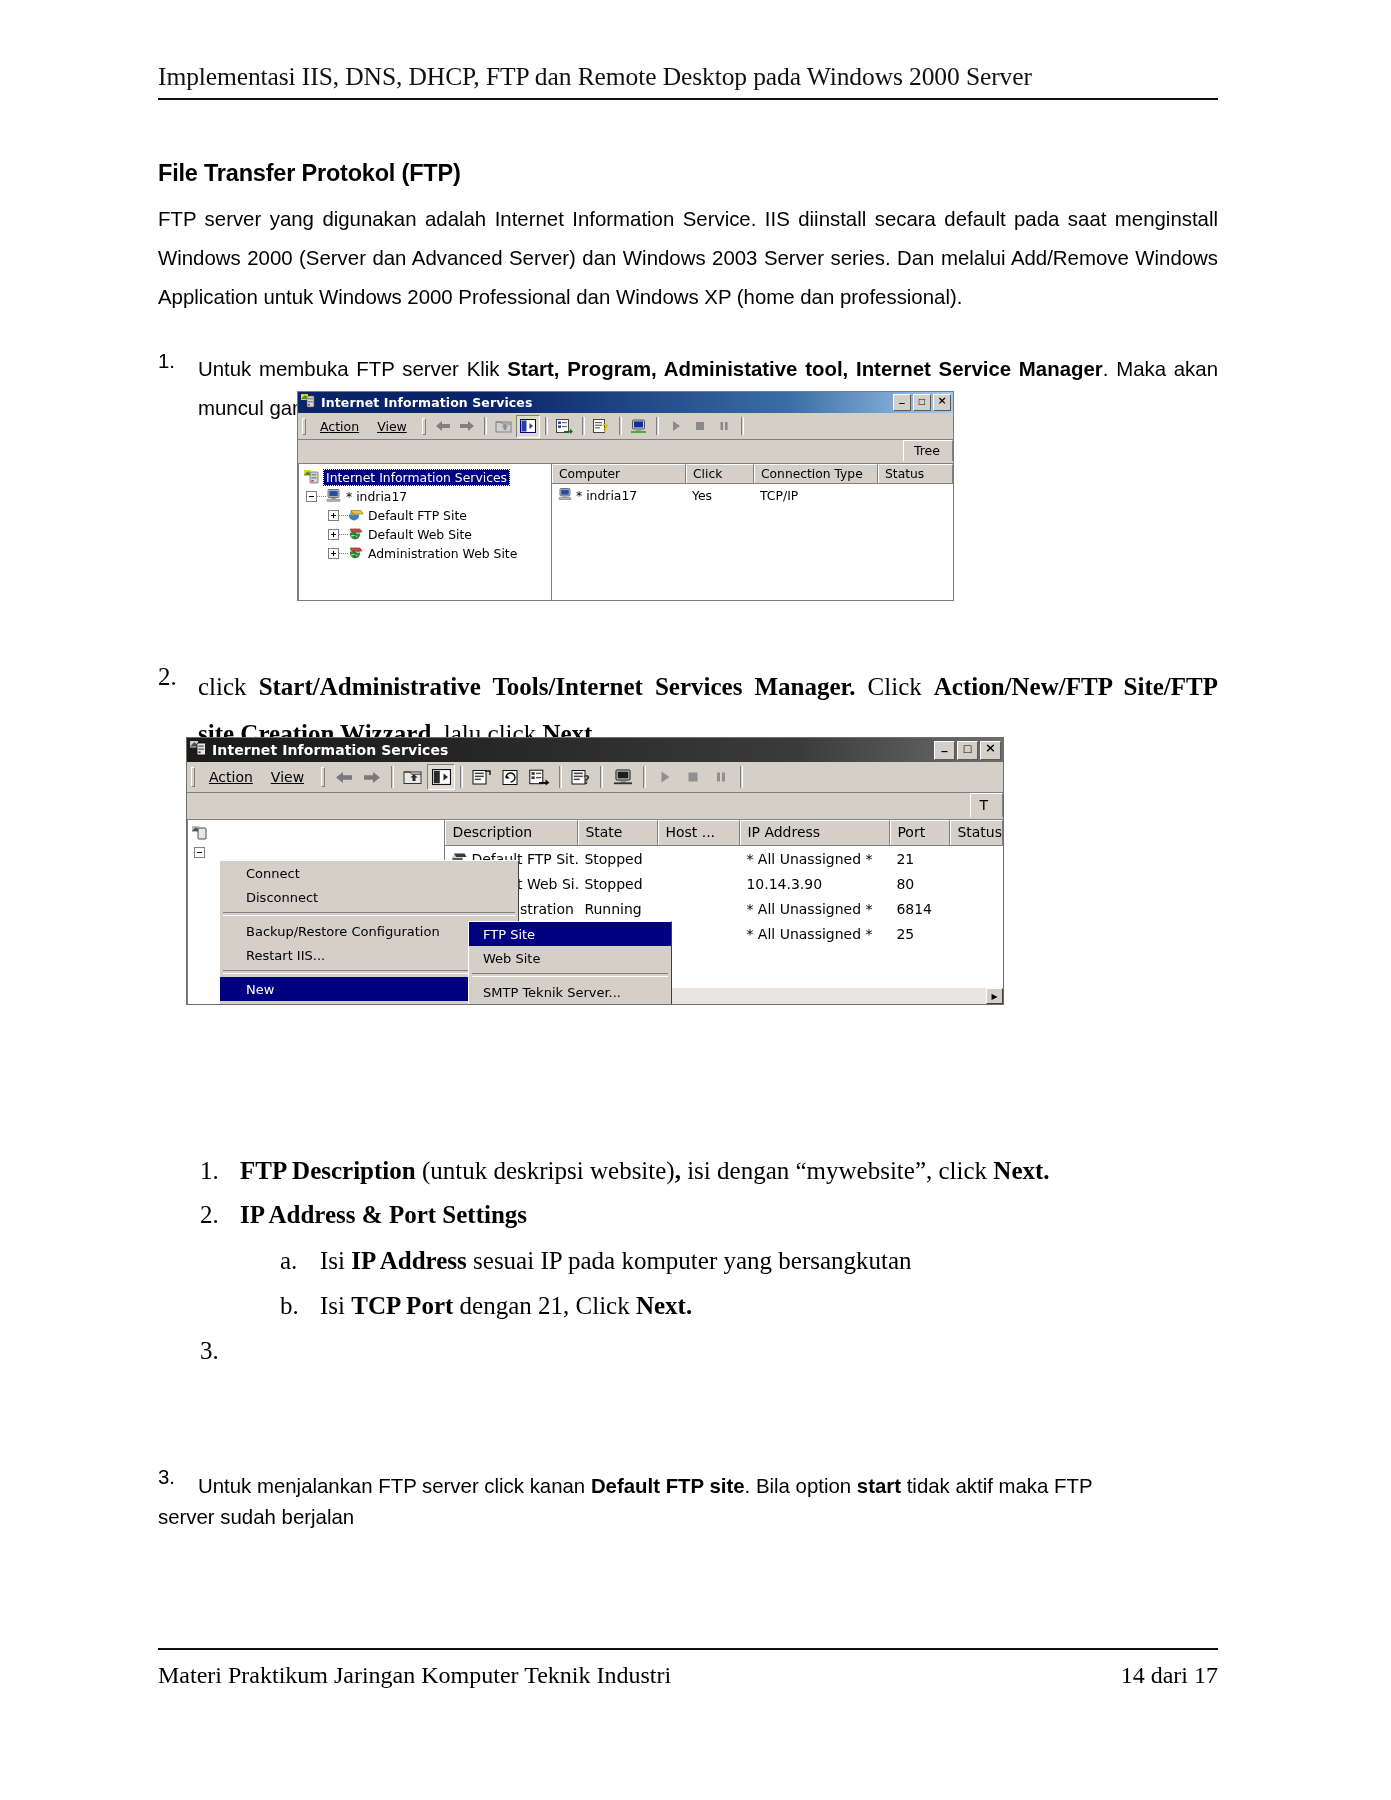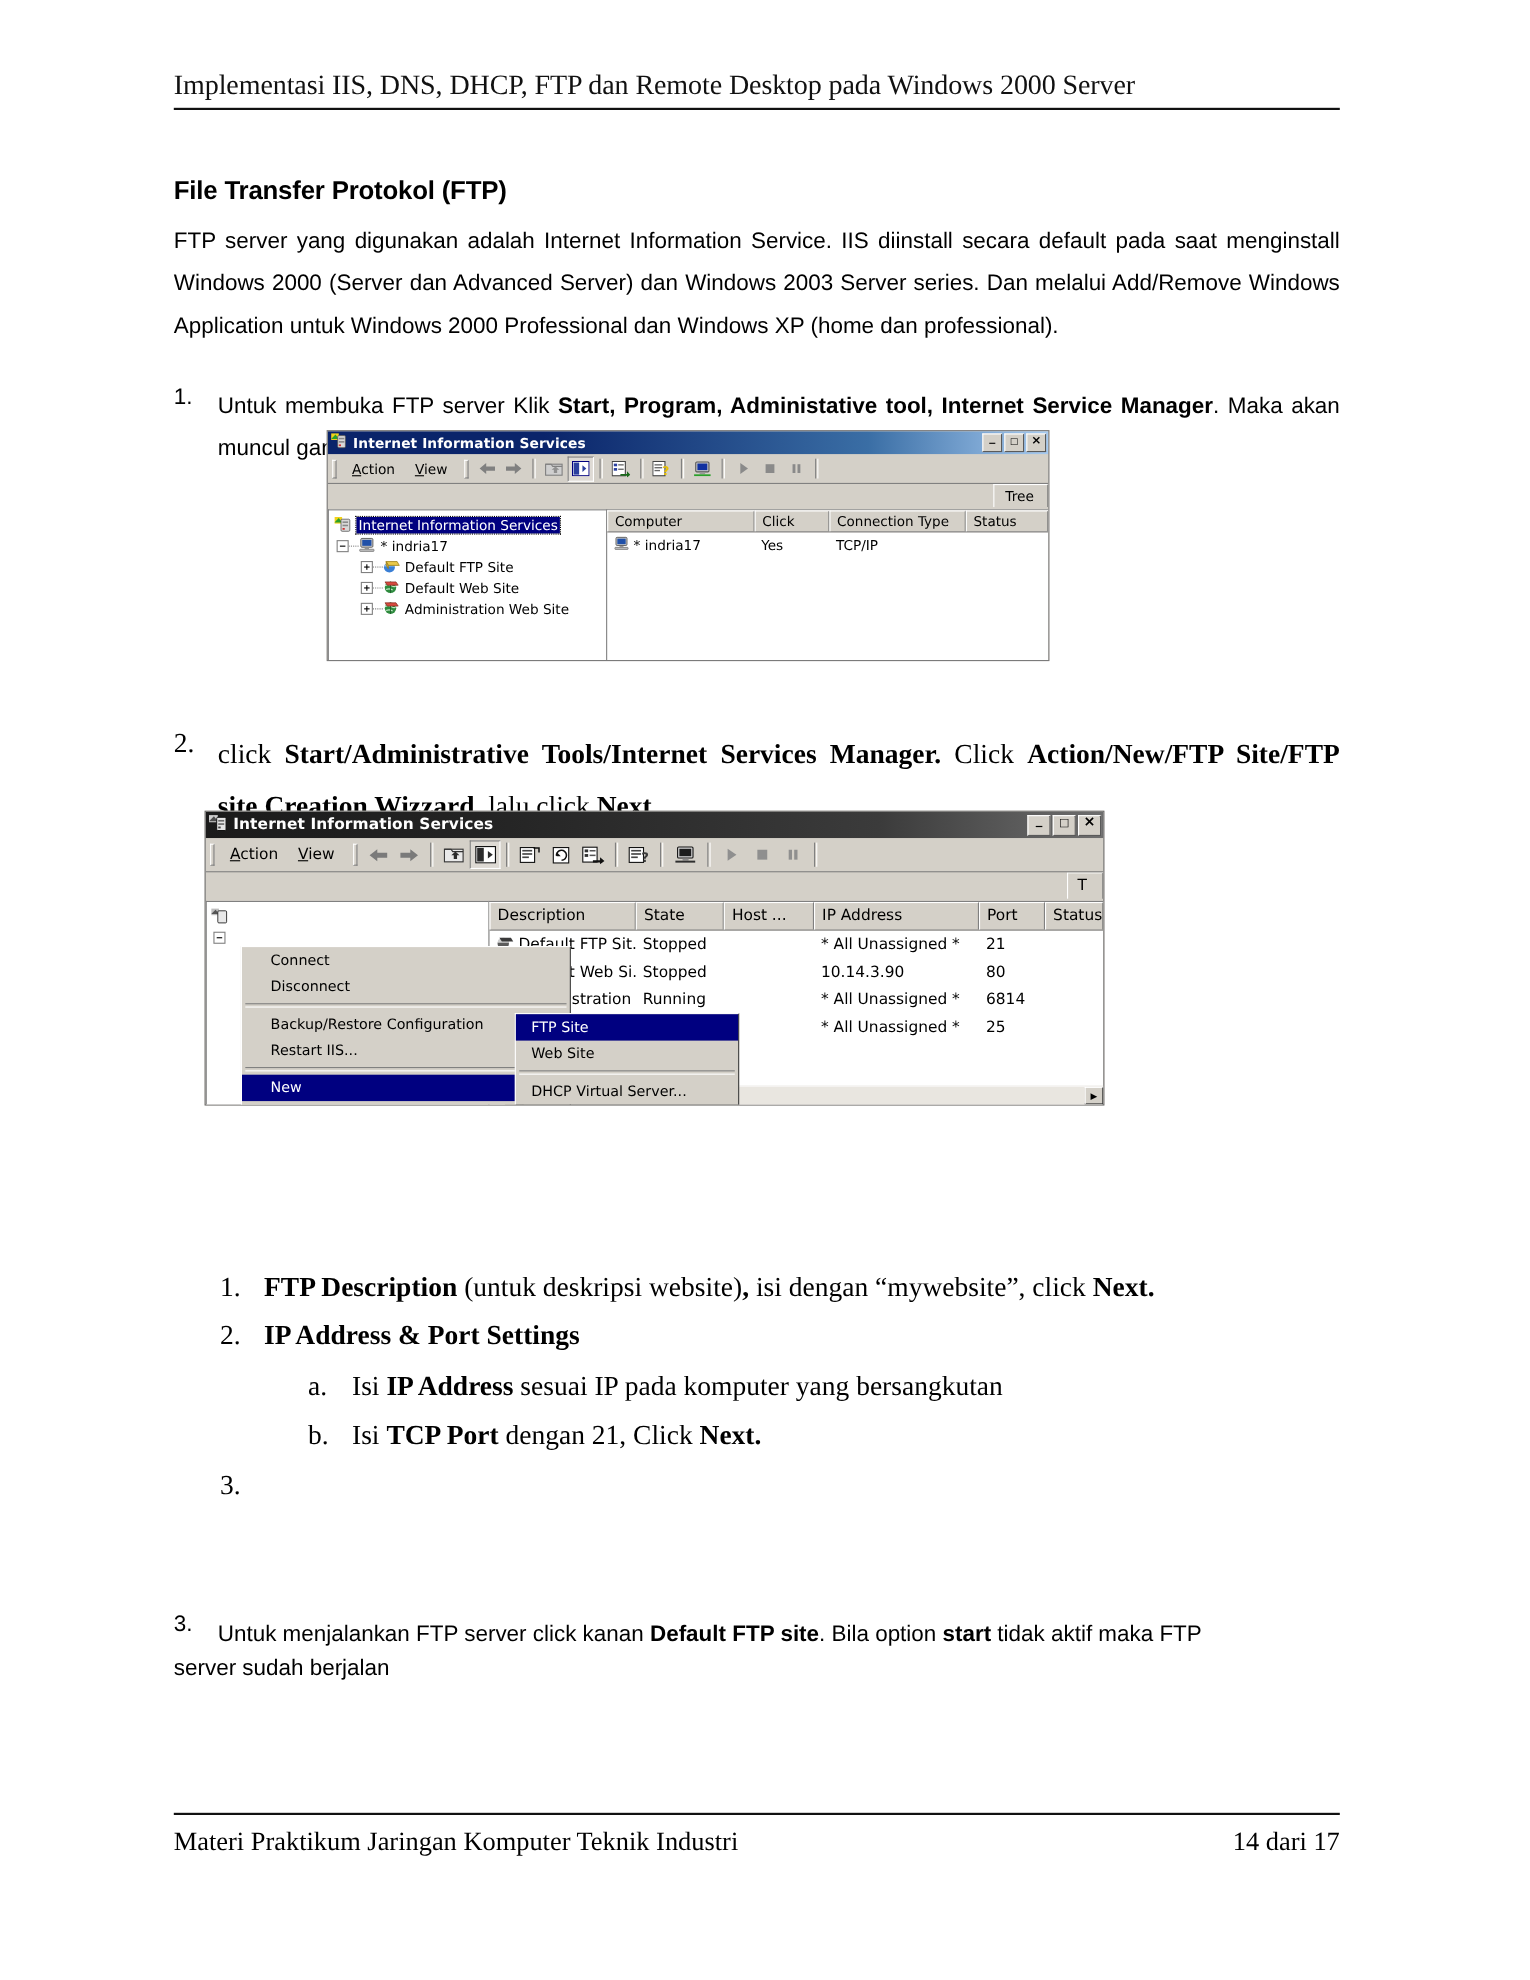--- a/index.html
+++ b/index.html
@@ -244,20 +244,21 @@
     border-left: 1.5px solid #fff;
     border-top: 1.5px solid #fff;
     border-right: 1.5px solid #808080;
     border-bottom: 1.5px solid #808080;
     box-sizing: border-box;
   }
   .menu-item {
     font-size: 12.5px;
     padding: 2px 9px;
     white-space: nowrap;
+    text-decoration: underline;
   }
   .menu-item u { text-decoration: underline; }
 
   .tbsep {
     width: 3px; height: 18px;
     margin: 0 5px;
     border-left: 1.5px solid #808080;
     border-right: 1.5px solid #fff;
     box-sizing: border-box;
   }
@@ -963,21 +964,21 @@
 
     <div class="ctxmenu" style="left:281px; top:183px; width:204px;">
       <div class="ctx-item hl" style="padding-left:14px;">
         <span>FTP Site</span>
       </div>
       <div class="ctx-item" style="padding-left:14px;">
         <span>Web Site</span>
       </div>
       <div class="ctx-sep"></div>
       <div class="ctx-item" style="padding-left:14px;">
-        <span>DHCP Virtual Server...</span>
+        <span>SMTP Teknik Server...</span>
       </div>
     </div>
   </div>
 
   <div class="sublist" id="sub1-num">1.</div>
   <div class="sublist" id="sub1">
     <b>FTP Description</b><span> (untuk deskripsi website)</span><b>,</b><span> isi dengan “mywebsite”, click </span><b>Next.</b>
   </div>
 
   <div class="sublist" id="sub2-num">2.</div>

